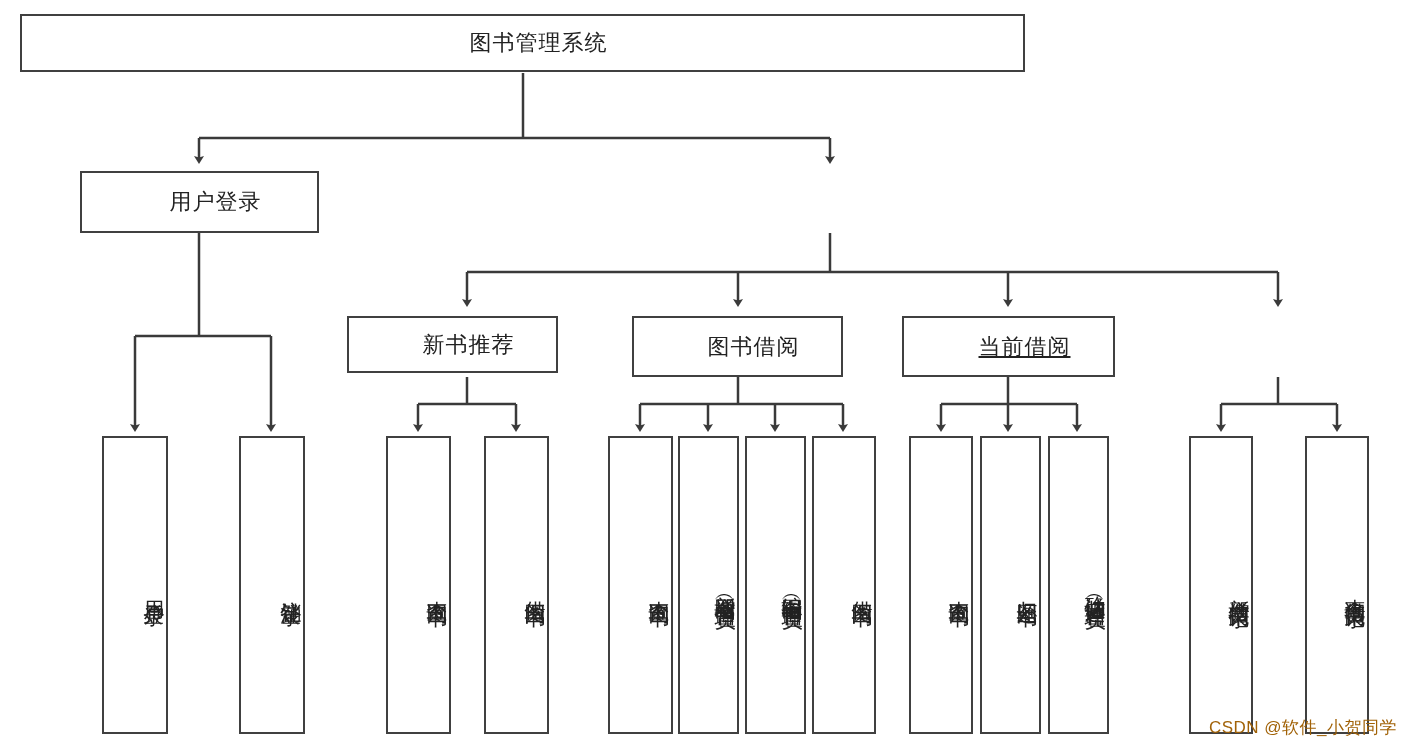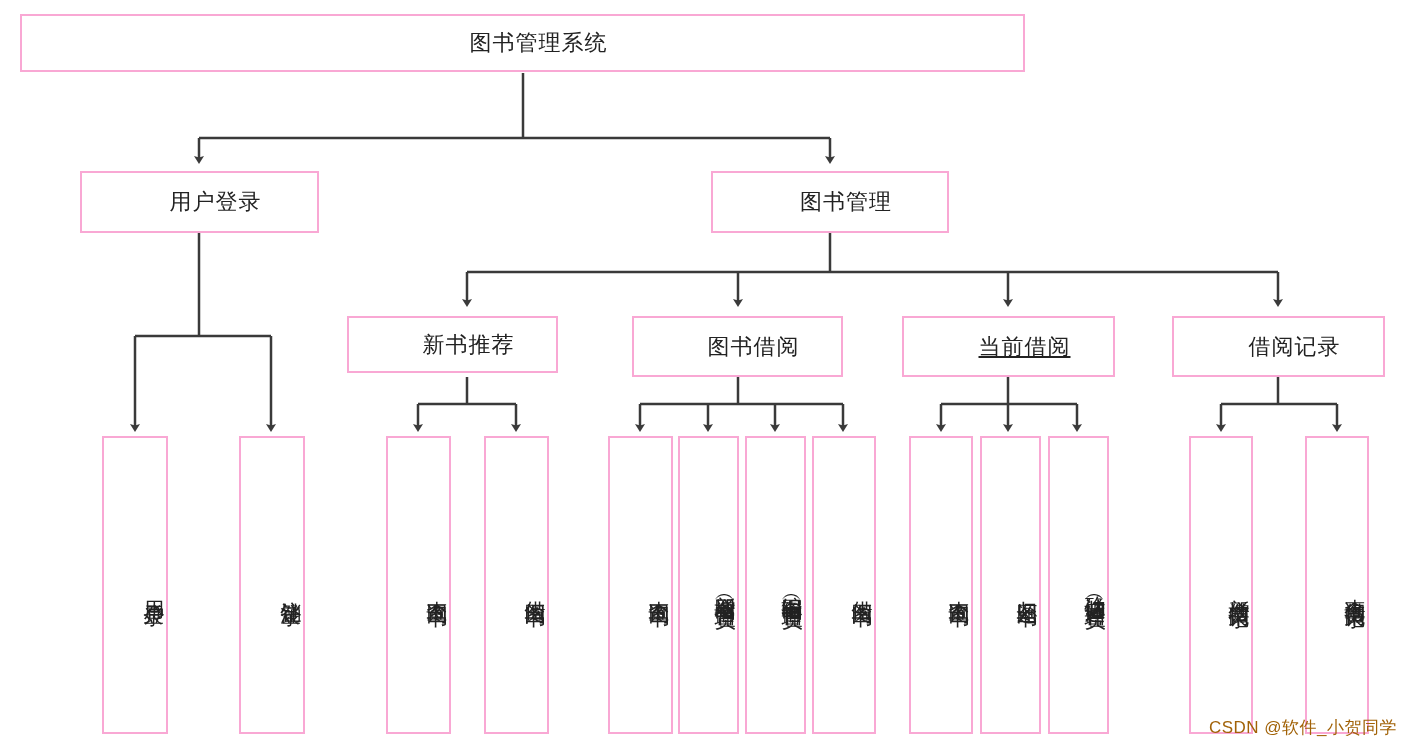--- a/index.html
+++ b/index.html
@@ -13,21 +13,21 @@
   #canvas {
     position: relative;
     width: 1405px;
     height: 747px;
     background: #ffffff;
     overflow: hidden;
   }
   .node {
     position: absolute;
     box-sizing: border-box;
-    border: 2px solid #f9a8d4;
+    border: 2px solid #404040;
     background: #ffffff;
     display: flex;
     align-items: center;
     justify-content: center;
     color: #222222;
     line-height: 1.18;
     padding-left: 32px;
   }
   .node.horiz {
     font-size: 22px;
@@ -124,35 +124,29 @@
     </g>
   </svg>
 
   <div class="node horiz" style="left:20px; top:14px; width:1005px; height:58px;">
     <span class="lbl">图书管理系统</span>
   </div>
 
   <div class="node horiz" style="left:80px; top:171px; width:239px; height:62px;">
     <span class="lbl">用户登录</span>
   </div>
-  <div class="node horiz" style="left:711px; top:171px; width:238px; height:62px;">
-    <span class="lbl">图书管理</span>
-  </div>
 
   <div class="node horiz" style="left:347px; top:316px; width:211px; height:57px;">
     <span class="lbl">新书推荐</span>
   </div>
   <div class="node horiz" style="left:632px; top:316px; width:211px; height:61px;">
     <span class="lbl">图书借阅</span>
   </div>
   <div class="node horiz" style="left:902px; top:316px; width:213px; height:61px;text-decoration:underline;">
     <span class="lbl">当前借阅</span>
-  </div>
-  <div class="node horiz" style="left:1172px; top:316px; width:213px; height:61px;">
-    <span class="lbl">借阅记录</span>
   </div>
 
   <div class="node vert" style="left:102px; top:436px; width:66px; height:298px;">
     <span class="lbl">用户登录</span>
   </div>
   <div class="node vert" style="left:239px; top:436px; width:66px; height:298px;">
     <span class="lbl">注销登录</span>
   </div>
 
   <div class="node vert" style="left:386px; top:436px; width:65px; height:298px;">

